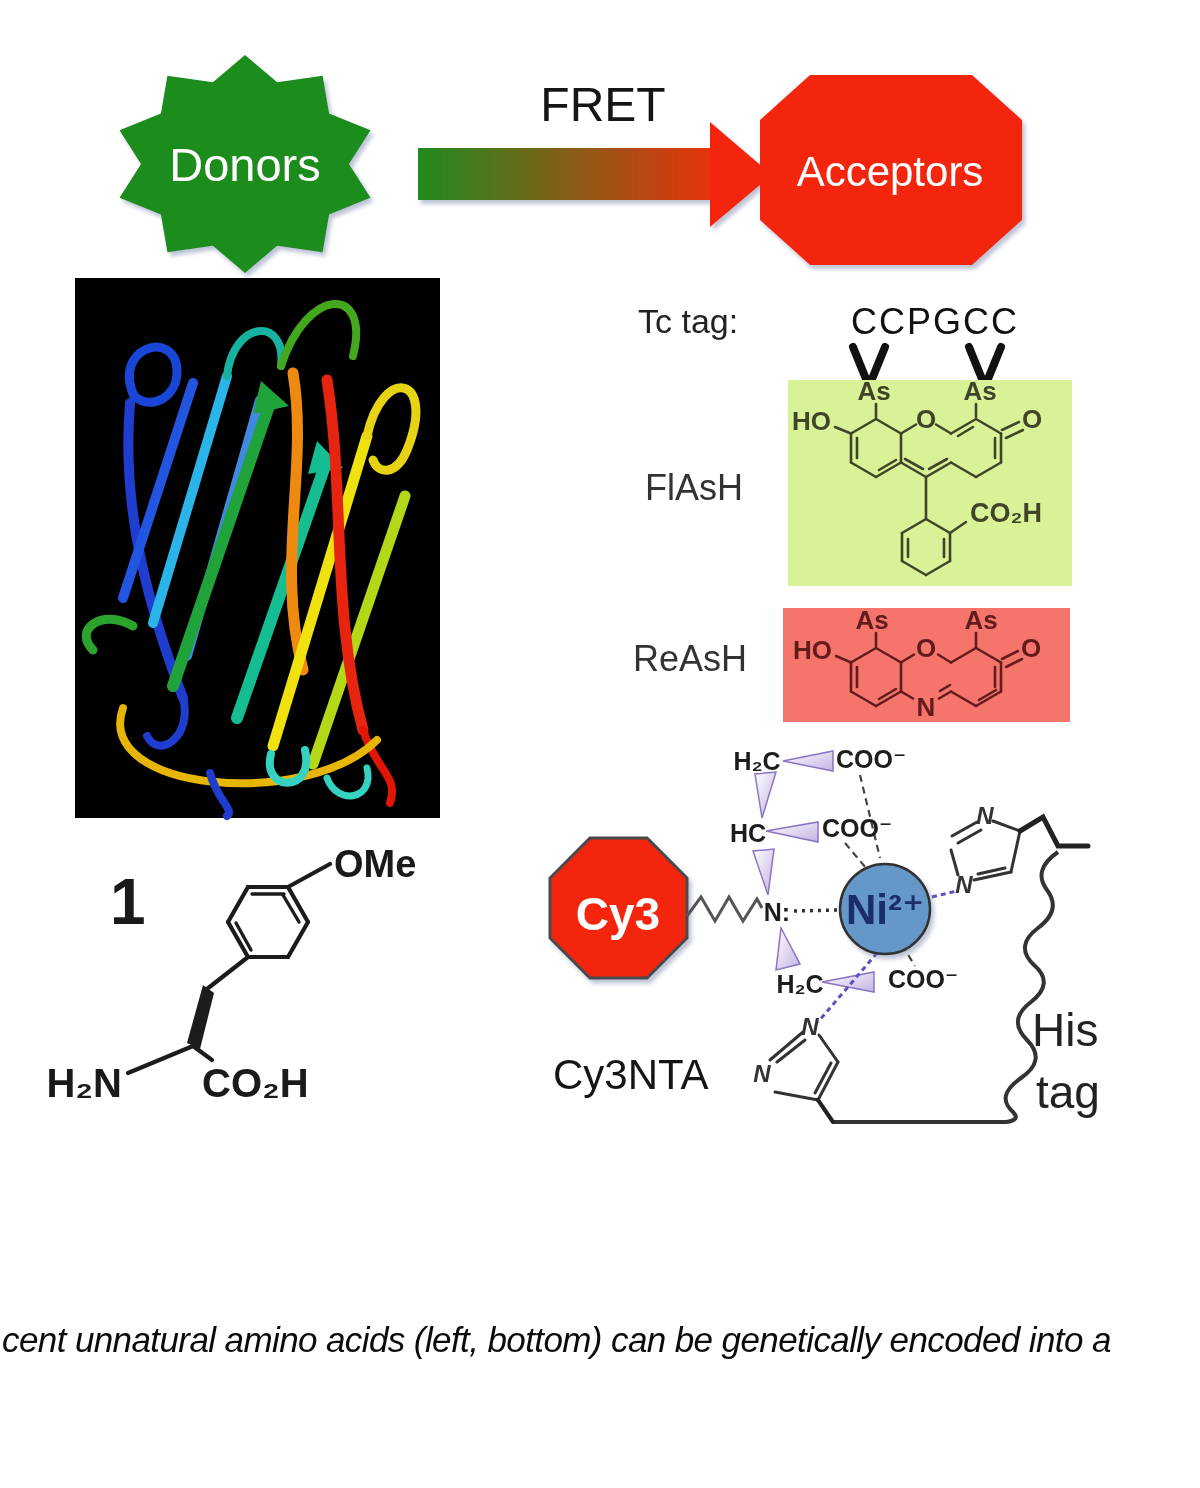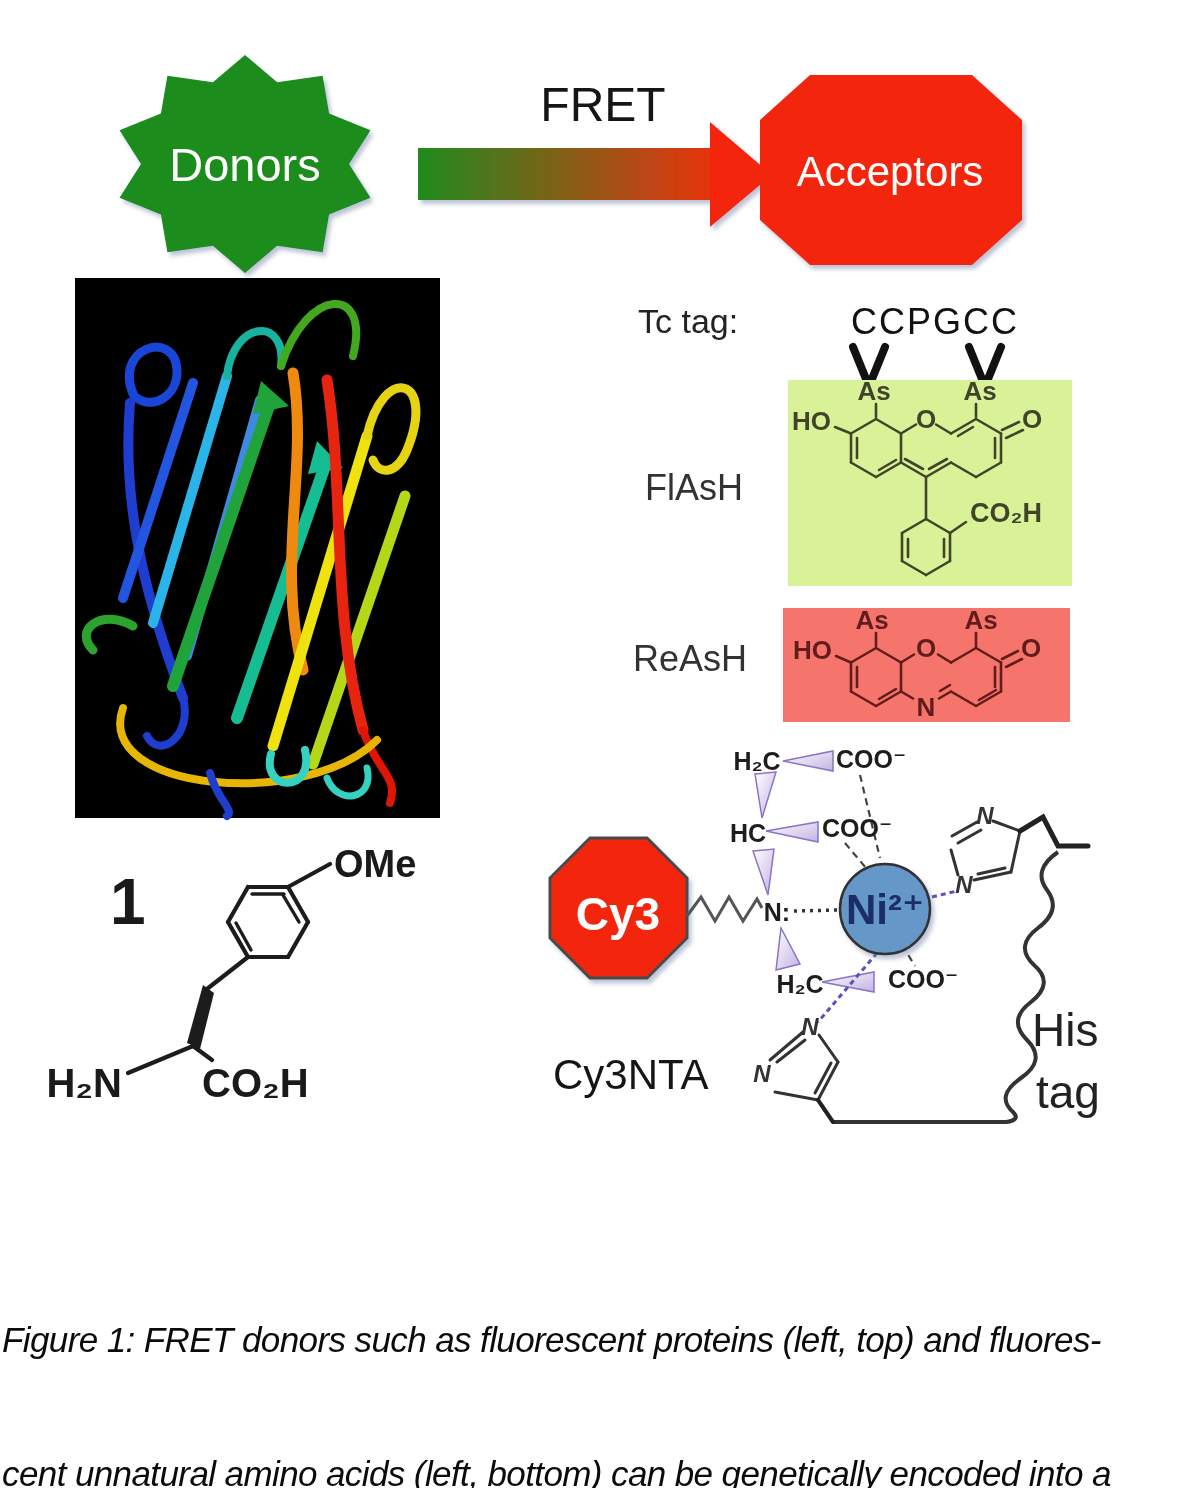--- a/index.html
+++ b/index.html
@@ -282,21 +282,20 @@
       <text class="imid-n" x="810" y="1035" text-anchor="middle">N</text>
       <text class="imid-n" x="762" y="1082" text-anchor="middle">N</text>
       <path d="M818,1100 L833,1122" fill="none" stroke="#222" stroke-width="4" stroke-linecap="round"></path>
     </g>
 
     <text x="553" y="1089" font-size="42" fill="#151515">Cy3NTA</text>
   </g>
 </svg>
 
 <div class="caption">
-  <div>Figure 1: FRET donors such as fluorescent proteins (left, top) and fluores-</div>
   <div>cent unnatural amino acids (left, bottom) can be genetically encoded into a</div>
   
   
   
   
 </div>
 
 </div>
 
 </body></html>

